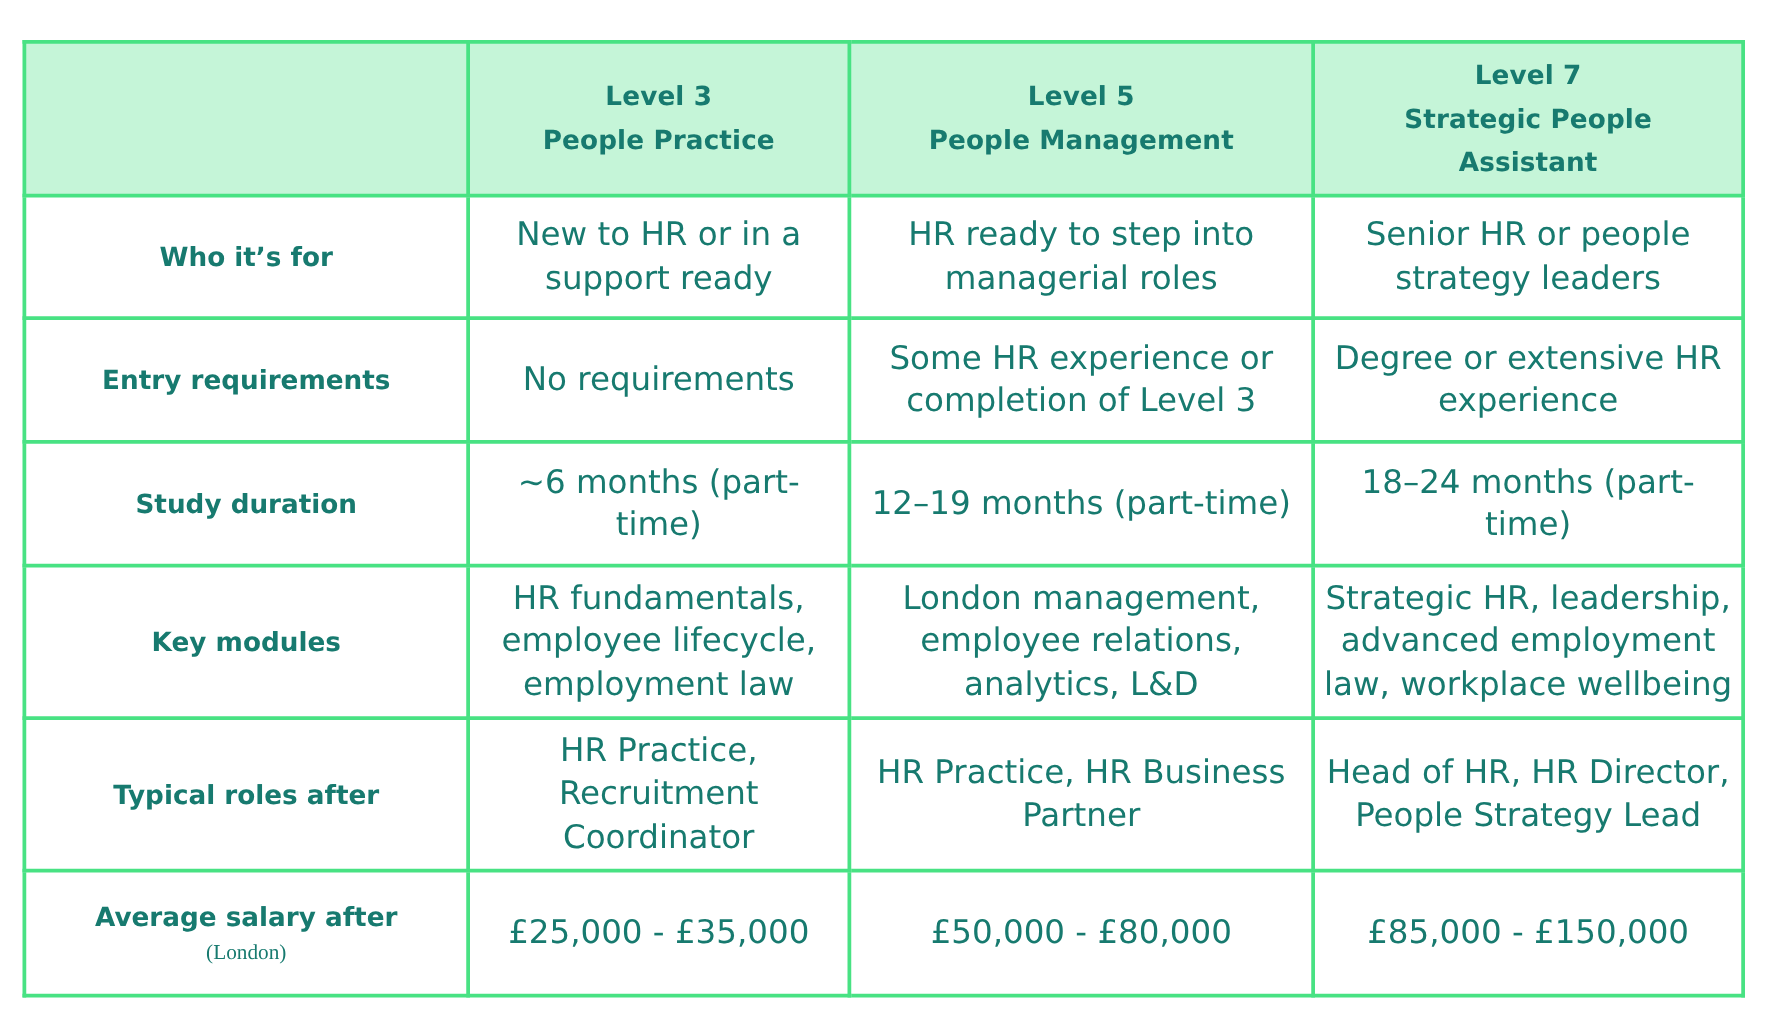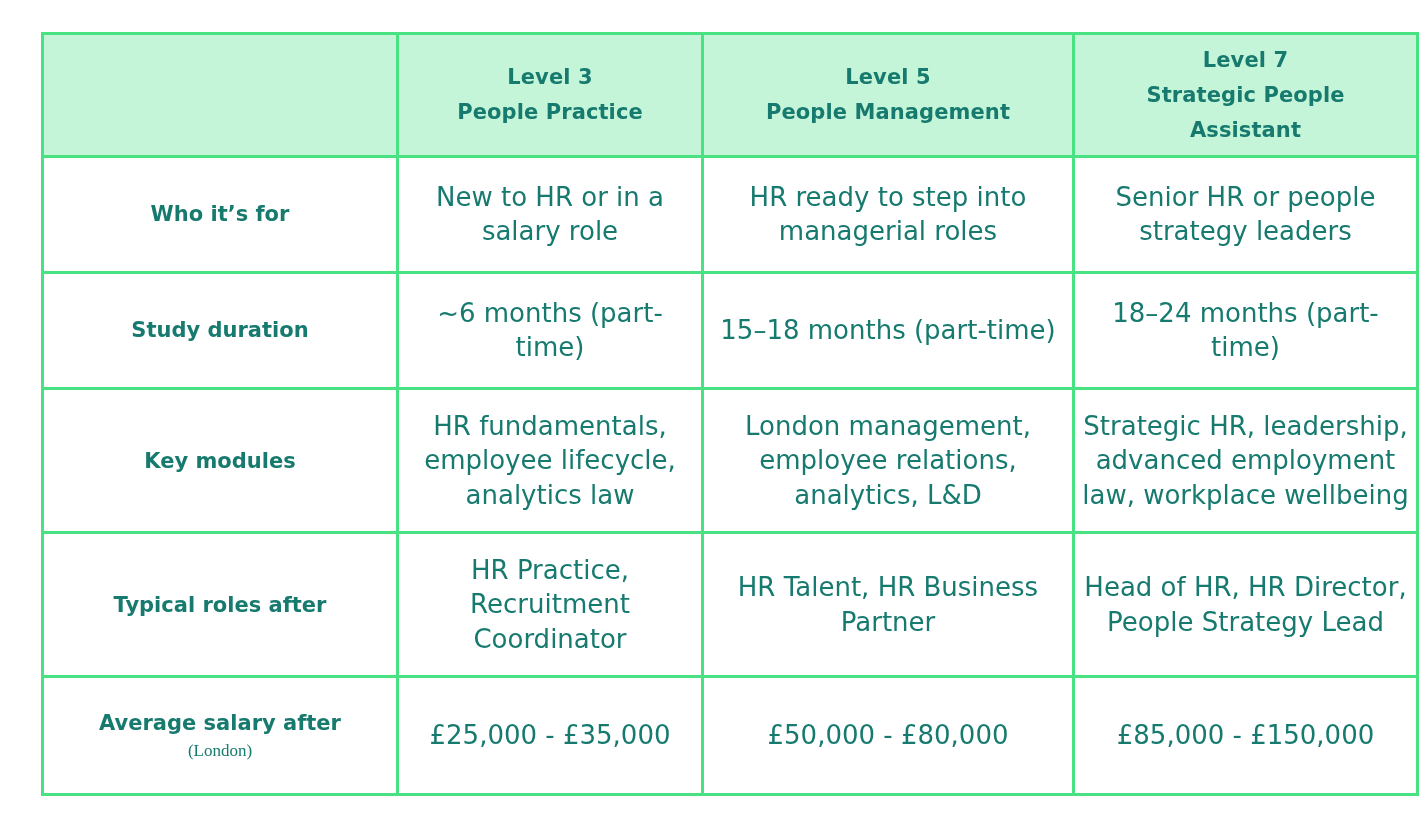--- a/index.html
+++ b/index.html
@@ -9,21 +9,21 @@
     }
     body {
       width: 1424px;
       height: 817px;
       position: relative;
       overflow: hidden;
       font-family: "DejaVu Sans", "Liberation Sans", sans-serif;
     }
     .comparison-table {
       position: absolute;
-      left: 41px;
+      left: 18px;
       top: 32px;
       width: 1375px;
       height: 764px;
       border-collapse: collapse;
       table-layout: fixed;
       border: 3px solid #48e283;
     }
     .comparison-table td,
     .comparison-table th {
       border: 3px solid #48e283;
@@ -99,56 +99,72 @@
     </tr>
   </thead>
   <tbody>
 
     <tr class="r1">
       <td class="row-label">
         <span>Who it’s for</span>
       </td>
       <td class="cell">
         <span class="line">New to HR or in a</span>
-        <span class="line">salary role</span>
+        <span class="line">support ready</span>
       </td>
       <td class="cell">
         <span class="line">HR ready to step into</span>
         <span class="line">managerial roles</span>
       </td>
       <td class="cell">
         <span class="line">Senior HR or people</span>
         <span class="line">strategy leaders</span>
       </td>
     </tr>
 
+    <tr class="r2">
+      <td class="row-label">
+        <span>Entry requirements</span>
+      </td>
+      <td class="cell">
+        <span class="line">No requirements</span>
+      </td>
+      <td class="cell">
+        <span class="line">Some HR experience or</span>
+        <span class="line">completion of Level 3</span>
+      </td>
+      <td class="cell">
+        <span class="line">Degree or extensive HR</span>
+        <span class="line">experience</span>
+      </td>
+    </tr>
 
     <tr class="r3">
       <td class="row-label">
         <span>Study duration</span>
       </td>
       <td class="cell">
         <span class="line">~6 months (part-time)</span>
       </td>
       <td class="cell">
-        <span class="line">15–18 months (part-time)</span>
+        <span class="line">12–19 months (part-time)</span>
       </td>
       <td class="cell">
         <span class="line">18–24 months (part-time)</span>
       </td>
     </tr>
 
     <tr class="r4">
       <td class="row-label">
         <span>Key modules</span>
       </td>
       <td class="cell">
         <span class="line">HR fundamentals,</span>
         <span class="line">employee lifecycle,</span>
-        <span class="line">analytics law</span>
+        <span class="line">employment law</span>
       </td>
       <td class="cell">
         <span class="line">London management,</span>
         <span class="line">employee relations,</span>
         <span class="line">analytics, L&amp;D</span>
       </td>
       <td class="cell">
         <span class="line">Strategic HR, leadership,</span>
         <span class="line">advanced employment</span>
         <span class="line">law, workplace wellbeing</span>
@@ -158,21 +174,21 @@
     <tr class="r5">
       <td class="row-label">
         <span>Typical roles after</span>
       </td>
       <td class="cell">
         <span class="line">HR Practice,</span>
         <span class="line">Recruitment</span>
         <span class="line">Coordinator</span>
       </td>
       <td class="cell">
-        <span class="line">HR Talent, HR Business</span>
+        <span class="line">HR Practice, HR Business</span>
         <span class="line">Partner</span>
       </td>
       <td class="cell">
         <span class="line">Head of HR, HR Director,</span>
         <span class="line">People Strategy Lead</span>
       </td>
     </tr>
 
     <tr class="r6">
       <td class="row-label">

